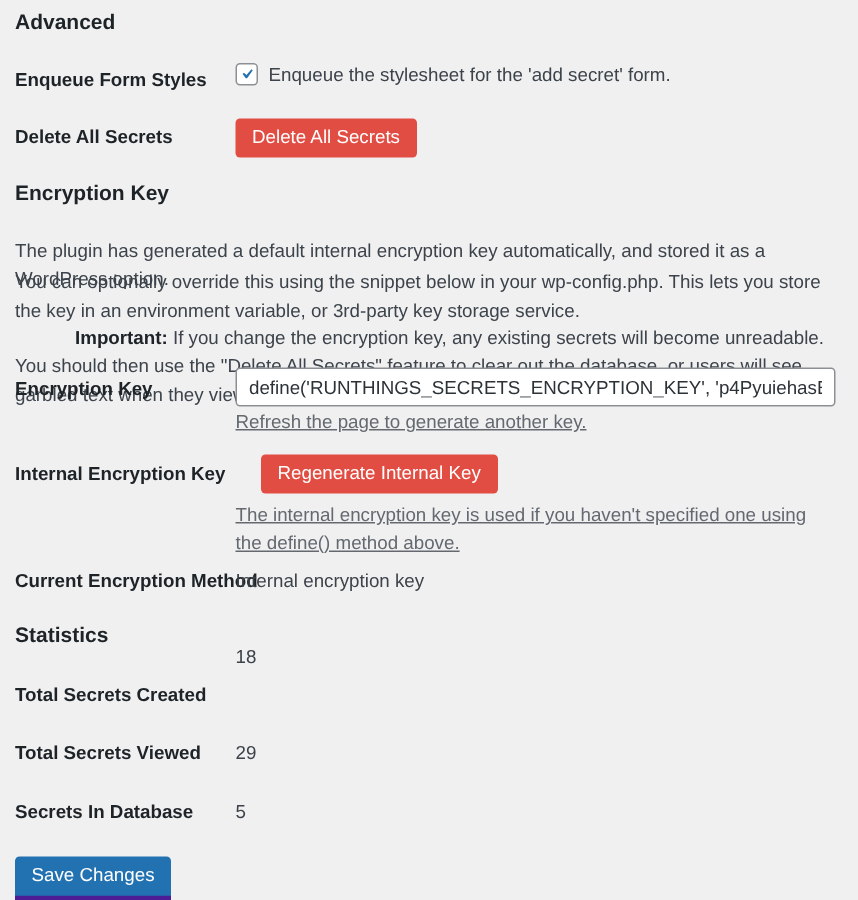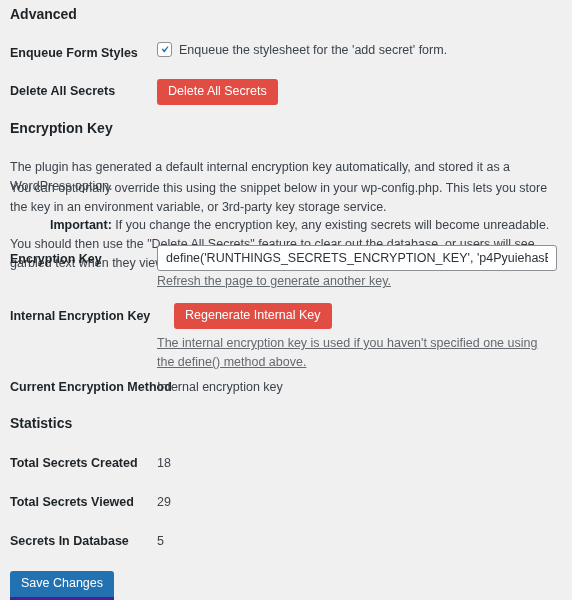--- a/index.html
+++ b/index.html
@@ -187,21 +187,21 @@
 
   <div class="help-text" id="internal-key-help">The internal encryption key is used if you haven't specified one using the define() method above.</div>
 
   <div class="row-label" style="top: 379px;">Current Encryption Method</div>
 
   <div class="row-value" style="top: 379px;">Internal encryption key</div>
 
   <h2 class="section-heading" id="heading-statistics">Statistics</h2>
 
   <div class="row-label" style="top: 455px;">Total Secrets Created</div>
-  <div class="row-value" style="top: 455px;">18</div>
+  <div class="row-value" style="top: 430px;">18</div>
 
   <div class="row-label" style="top: 494px;">Total Secrets Viewed</div>
   <div class="row-value" style="top: 494px;">29</div>
 
   <div class="row-label" style="top: 533px;">Secrets In Database</div>
   <div class="row-value" style="top: 533px;">5</div>
 
   <button class="btn btn-primary" id="save-changes-button">Save Changes</button>
 
 </div>

